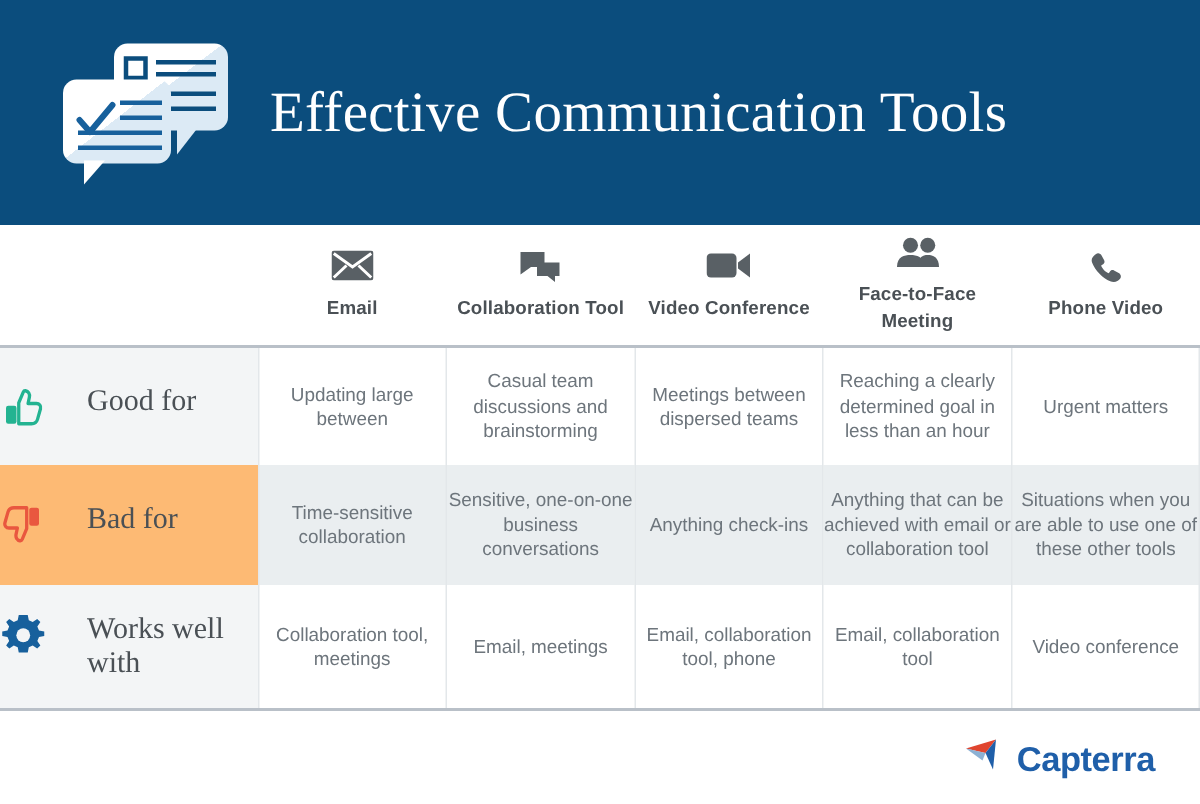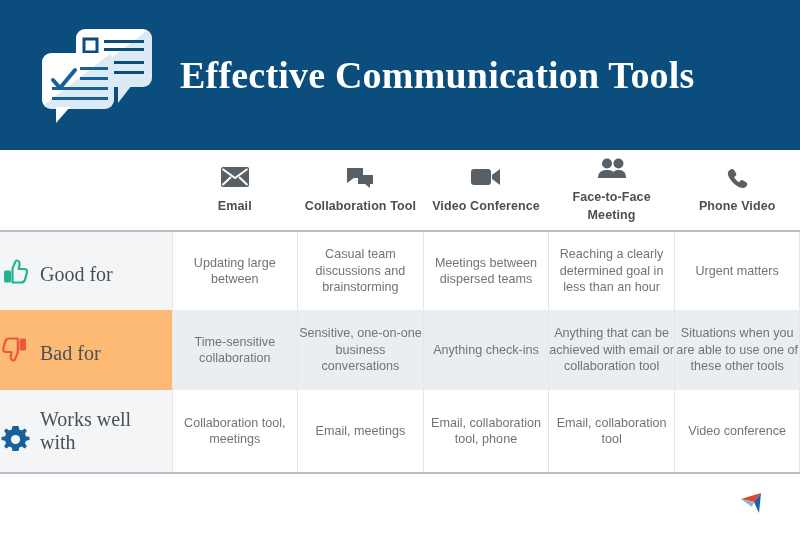--- a/index.html
+++ b/index.html
@@ -27,21 +27,21 @@
   .banner-logo {
     width: 124px;
     height: 104px;
     flex: 0 0 auto;
     position: relative;
   }
   .banner-title {
     color: #ffffff;
     font-family: "Liberation Serif", serif;
     font-size: 38px;
-    font-weight: 700;
+    font-weight: 400;
     letter-spacing: 0.2px;
     margin-left: 22px;
     white-space: nowrap;
   }
 
   
   .table-wrap {
     position: relative;
     width: 800px;
     box-sizing: border-box;
@@ -98,22 +98,22 @@
   }
 
   
   .row-label {
     background: #f3f5f6;
     padding-left: 14px;
     box-sizing: border-box;
   }
   .row-label-inner {
     display: flex;
-    align-items: flex-end;
-    gap: 10px;
+    align-items: flex-start;
+    gap: 28px;
   }
   .row-label-text {
     font-family: "Liberation Serif", serif;
     font-size: 20px;
     color: #4a5055;
     line-height: 23px;
   }
   .row-icon {
     width: 30px;
     height: 30px;
@@ -347,14 +347,15 @@
 
 <div class="footer">
   <div class="cap-logo">
     <span>
       <svg width="30" height="26" viewBox="0 0 30 26" aria-hidden="true">
         <polygon points="1,8 21,2 14,11" fill="#e0452f"></polygon>
         <polygon points="14,11 21,2 19,22" fill="#1f5fa9"></polygon>
         <polygon points="1,8 14,11 12,16" fill="#7fa8cf" opacity="0.9"></polygon>
       </svg>
     </span>
+    <span class="cap-word">Capterra</span>
   </div>
 </div>
 
 </body></html>

